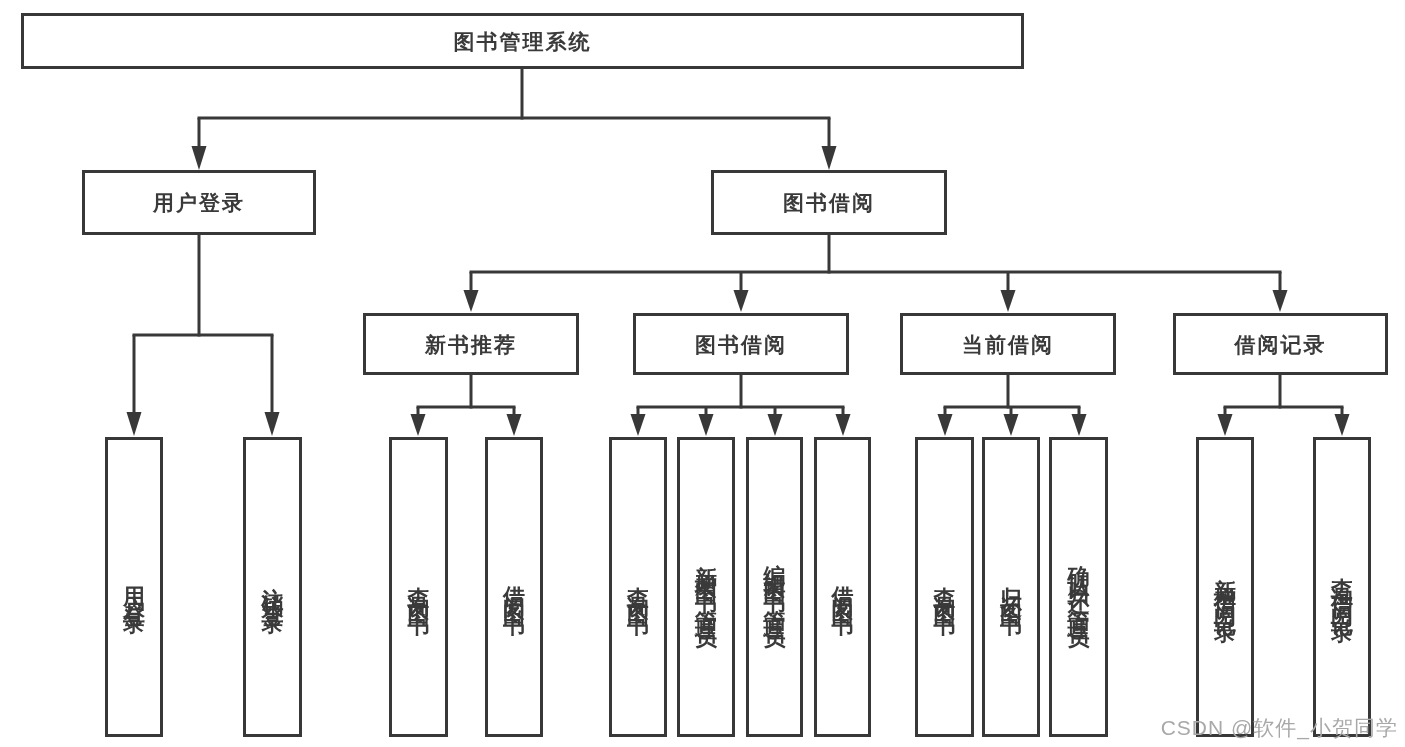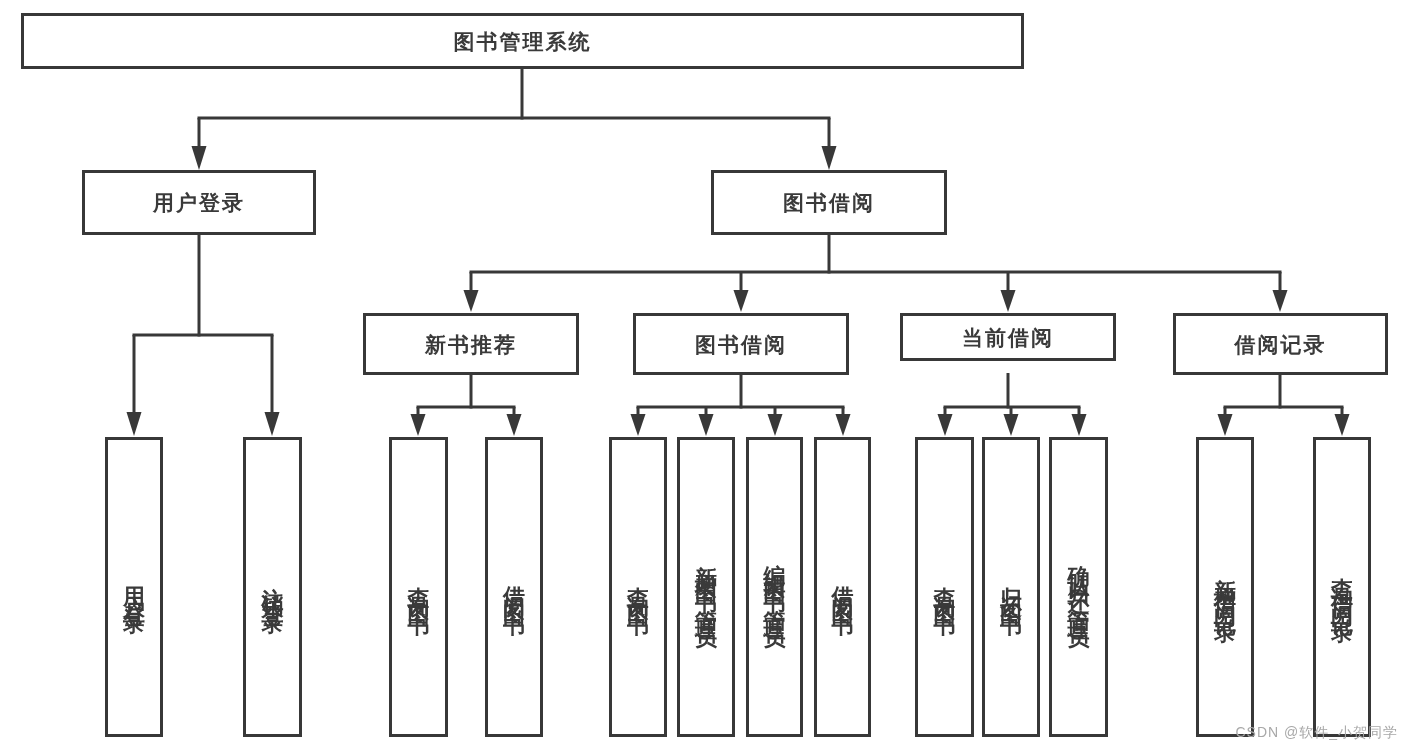--- a/index.html
+++ b/index.html
@@ -42,21 +42,21 @@
     text-orientation:mixed;
     font-size:22px;
     letter-spacing:9px;
     white-space:normal;
     line-height:1;
   }
   .watermark{
     position:absolute;
     right:7px;
     bottom:5px;
-    font-size:14px;
+    font-size:21px;
     color:var(--wm);
     letter-spacing:1px;
     pointer-events:none;
   }
 </style>
 </head>
 <body>
 
 <div class="canvas">
 
@@ -146,21 +146,21 @@
   <div class="box hbox" style="left:711px;top:170px;width:236px;height:65px">
     <span class="lbl">图书借阅</span>
   </div>
 
   <div class="box hbox" style="left:633px;top:313px;width:216px;height:62px">
     <span class="lbl">图书借阅</span>
   </div>
   <div class="box hbox" style="left:363px;top:313px;width:216px;height:62px">
     <span class="lbl">新书推荐</span>
   </div>
-  <div class="box hbox" style="left:900px;top:313px;width:216px;height:48px">
+  <div class="box hbox" style="left:900px;top:313px;width:216px;height:62px">
     <span class="lbl">当前借阅</span>
   </div>
   <div class="box hbox" style="left:1173px;top:313px;width:215px;height:62px">
     <span class="lbl">借阅记录</span>
   </div>
 
   <div class="box vbox" style="left:105px;top:437px;width:58px;height:300px">
     <span class="lbl">用户登录</span>
   </div>
   <div class="box vbox" style="left:243px;top:437px;width:59px;height:300px">

